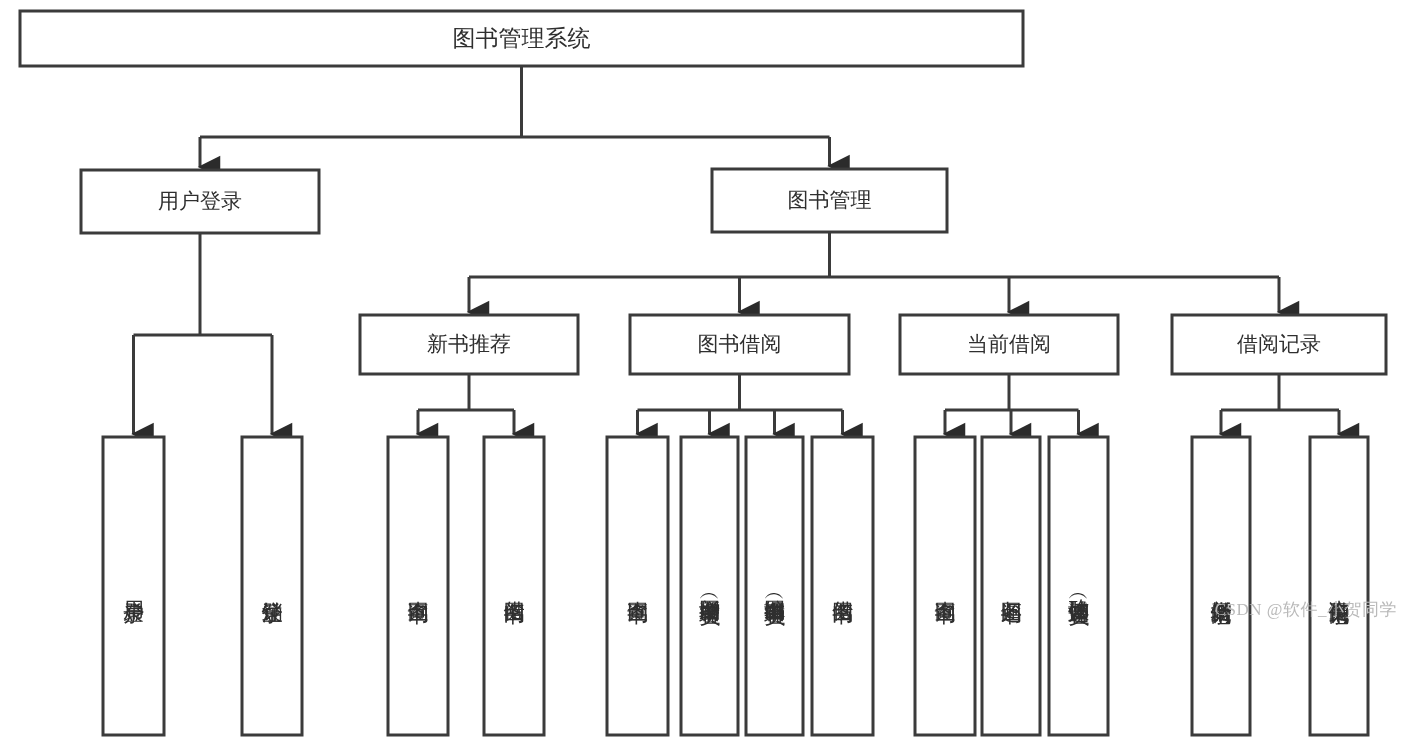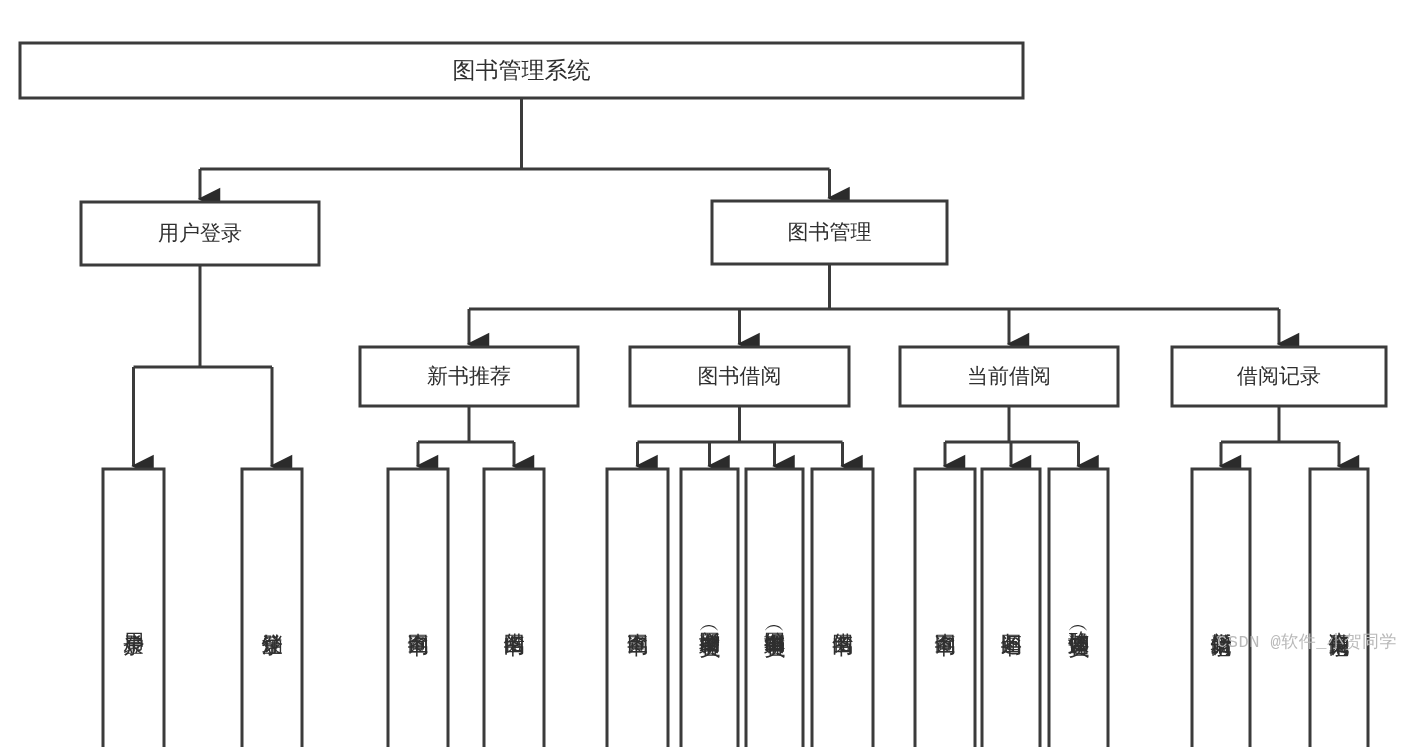--- a/index.html
+++ b/index.html
@@ -1,21 +1,21 @@
 <!DOCTYPE html>
 <html><head>
 <meta charset="utf-8">
 <style>
   html,body{margin:0;padding:0;background:#ffffff;}
   body{
     width:1405px;height:747px;
     font-family:"Liberation Sans","DejaVu Sans",sans-serif;
     overflow:hidden;
   }
-  #diagram-root{position:relative;width:1405px;height:627px;background:#fff;margin-top:32px;}
+  #diagram-root{position:relative;width:1405px;height:627px;background:#fff;}
   svg.diagram{position:absolute;inset:0;width:1405px;height:747px;display:block;}
 
   .node-rect{fill:#ffffff;stroke:#3b3b3b;stroke-width:3;}
   .connector{stroke:#3b3b3b;stroke-width:3;fill:none;stroke-linecap:butt;}
   .arrow-head{fill:#2b2b2b;stroke:none;}
 
   .node-label{
     font-family:"Liberation Sans","DejaVu Sans",sans-serif;
     fill:#2f2f2f;
     text-anchor:middle;
@@ -38,21 +38,21 @@
     color:#2f2f2f;
     letter-spacing:1px;
     white-space:nowrap;
     pointer-events:none;
   }
 
   .watermark{
     position:absolute;
     right:8px;
     bottom:6px;
-    font-family:Liberation Mono, monospace;
+    font-family:Liberation Serif, serif;
     font-size:17px;
     color:#b9b9b9;
     white-space:nowrap;
     letter-spacing:0.5px;
   }
 </style>
 </head>
 <body>
 
 <div id="diagram-root">

